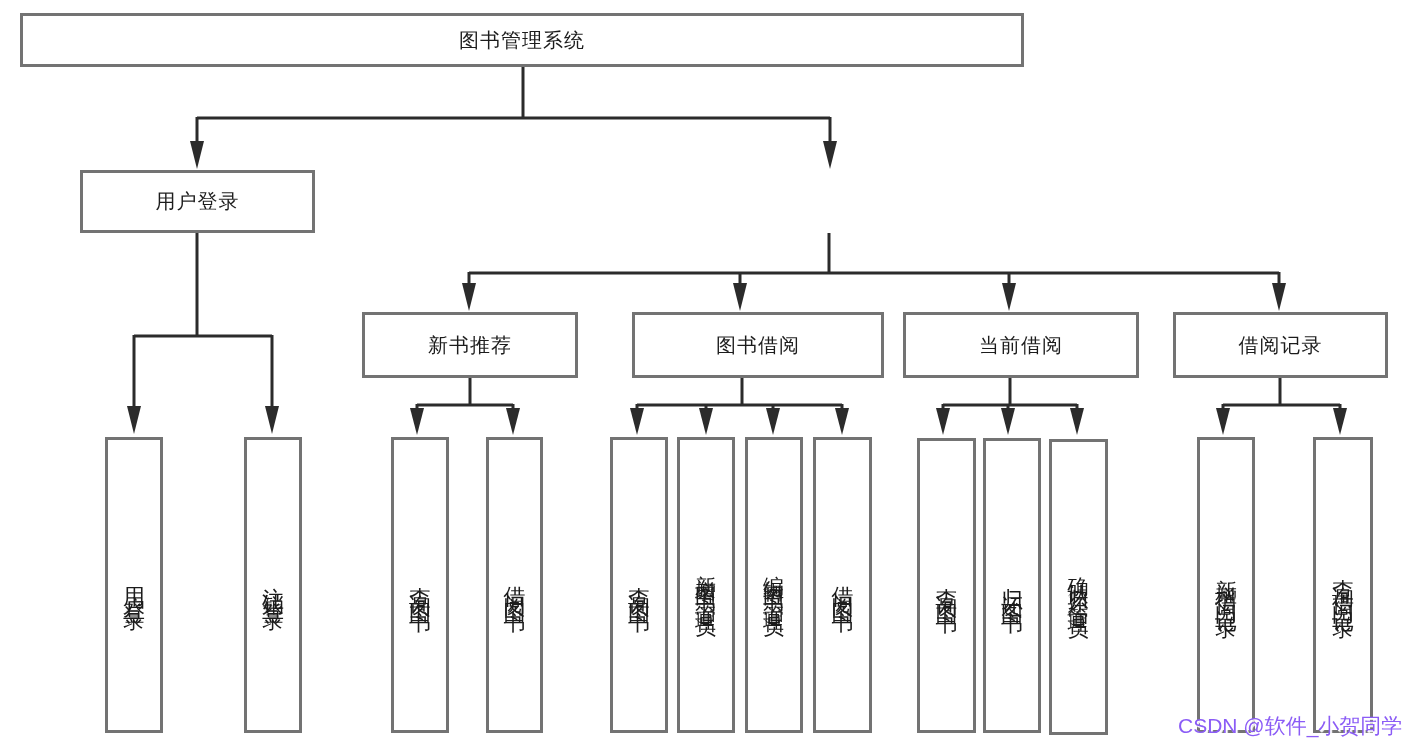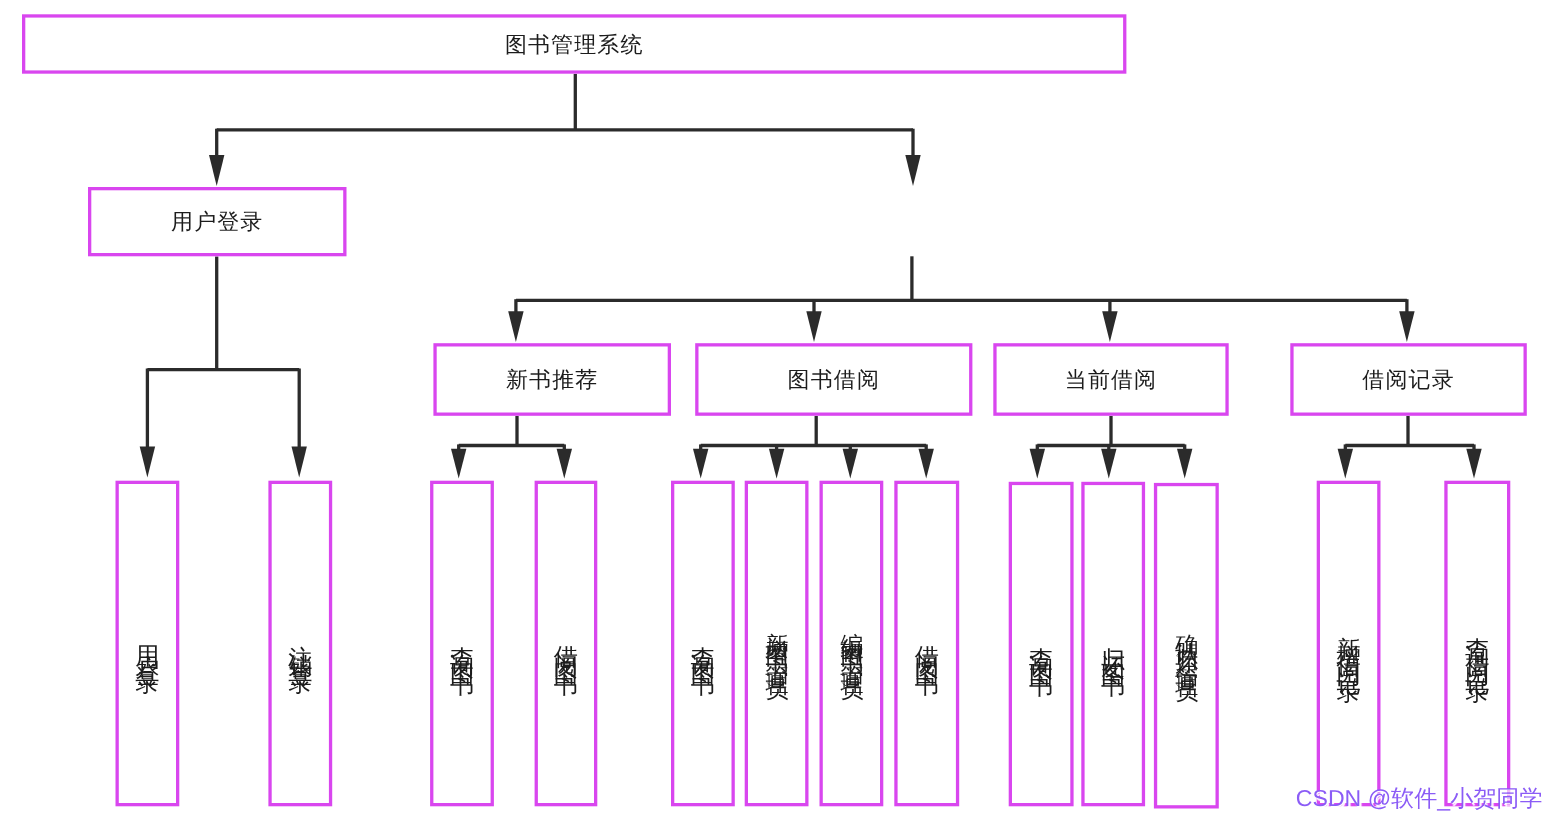--- a/index.html
+++ b/index.html
@@ -7,21 +7,21 @@
     position:relative;
     width:1405px;height:747px;
     background:#ffffff;
     font-family:"Liberation Sans","DejaVu Sans",sans-serif;
     overflow:hidden;
   }
   #wires{position:absolute;left:0;top:0;width:1405px;height:747px;}
   .node{
     position:absolute;
     box-sizing:border-box;
-    border:3px solid #d946ef;
+    border:3px solid #737373;
     background:#ffffff;
     display:flex;align-items:center;justify-content:center;
     color:#1c1c1c;
   }
   .h-label{font-size:20px;letter-spacing:1px;white-space:nowrap;}
   .v-node{
     writing-mode:vertical-rl;
     text-orientation:mixed;
     font-size:22px;
     letter-spacing:8px;
@@ -117,27 +117,27 @@
   </svg>
 
   <div class="node" style="left:20px;top:13px;width:1004px;height:54px;">
     <span class="h-label">图书管理系统</span>
   </div>
 
   <div class="node" style="left:80px;top:170px;width:235px;height:63px;">
     <span class="h-label">用户登录</span>
   </div>
 
-  <div class="node" style="left:362px;top:312px;width:216px;height:66px;margin-left:32px;">
+  <div class="node" style="left:362px;top:312px;width:216px;height:66px;">
     <span class="h-label">新书推荐</span>
   </div>
   <div class="node" style="left:632px;top:312px;width:252px;height:66px;">
     <span class="h-label">图书借阅</span>
   </div>
-  <div class="node" style="left:903px;top:312px;width:214px;height:66px;">
+  <div class="node" style="left:903px;top:312px;width:236px;height:66px;">
     <span class="h-label">当前借阅</span>
   </div>
   <div class="node" style="left:1173px;top:312px;width:215px;height:66px;">
     <span class="h-label">借阅记录</span>
   </div>
 
   <div class="node v-node" style="left:105px;top:437px;width:58px;height:296px;">用户登录</div>
   <div class="node v-node" style="left:244px;top:437px;width:58px;height:296px;">注销登录</div>
 
   <div class="node v-node" style="left:391px;top:437px;width:58px;height:296px;">查询图书</div>

